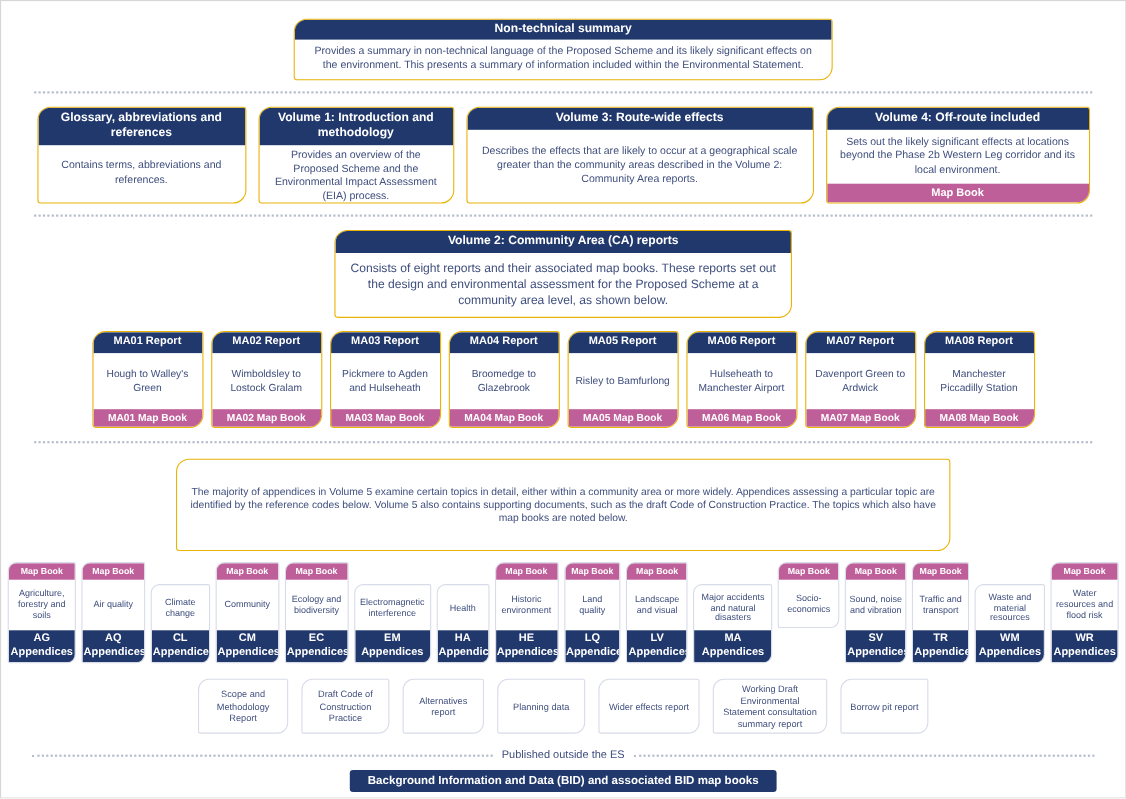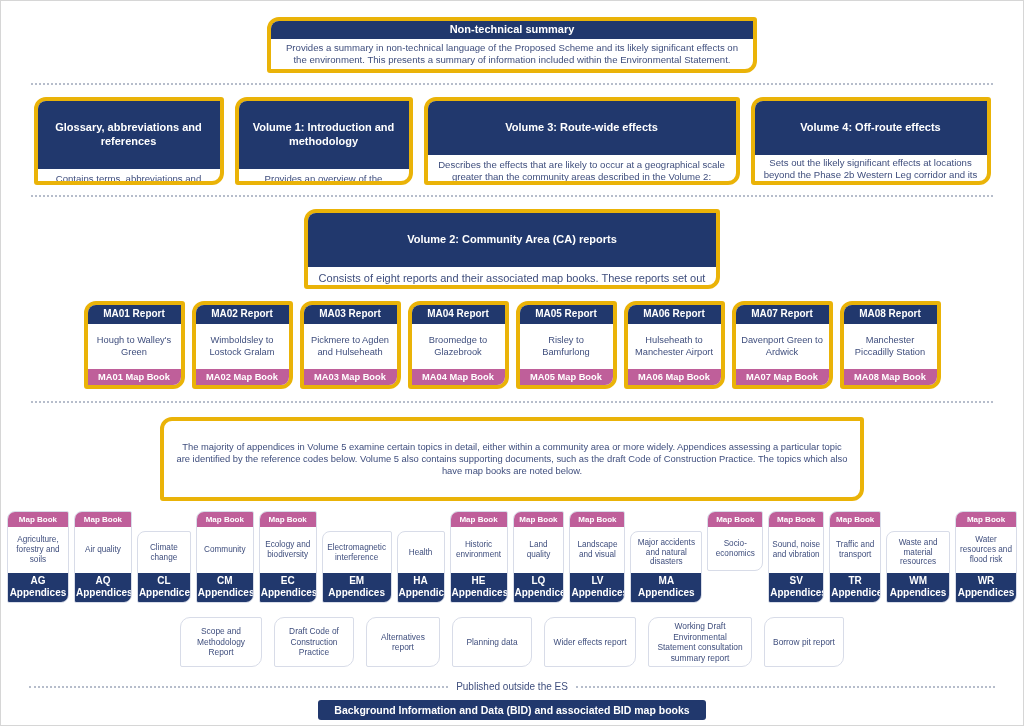--- a/index.html
+++ b/index.html
@@ -9,34 +9,34 @@
     position: relative;
     width: 1024px; height: 726px;
     background: #ffffff;
     border: 1px solid #d6d6d6;
     overflow: hidden;
     padding-top: 16px;
   }
   
   .card {
     background: #ffffff;
-    border: 4px solid #eab308;
+    border: 1px solid #eab308;
     border-radius: 12px 3px 12px 3px;
     overflow: hidden;
     display: flex;
     flex-direction: column;
   }
   .card-header {
     background: #21386d;
     color: #ffffff;
     font-size: 11px;
     font-weight: 600;
     text-align: center;
     display: flex; align-items: center; justify-content: center;
-    padding: 20px 8px;
+    padding: 3px 8px;
     line-height: 1.25;
   }
   .card-body {
     flex: 1;
     color: #3f4e7d;
     font-size: 10px;
     line-height: 1.3;
     text-align: center;
     display: flex; align-items: center; justify-content: center;
     padding: 4px 10px;
@@ -152,21 +152,21 @@
     </div>
     <div class="card" style="width:178px">
       <div class="card-header">Volume 1: Introduction and methodology</div>
       <div class="card-body">Provides an overview of the Proposed Scheme and the Environmental Impact Assessment (EIA) process.</div>
     </div>
     <div class="card" style="width:316px">
       <div class="card-header">Volume 3: Route-wide effects</div>
       <div class="card-body">Describes the effects that are likely to occur at a geographical scale greater than the community areas described in the Volume 2: Community Area reports.</div>
     </div>
     <div class="card" style="width:240px">
-      <div class="card-header">Volume 4: Off-route effects</div>
+      <div class="card-header">Volume 4: Off-route included</div>
       <div class="card-body" style="padding:2px 6px">Sets out the likely significant effects at locations beyond the Phase 2b Western Leg corridor and its local environment.</div>
       <div class="card-footer-pink">Map Book</div>
     </div>
   </div>
 
   <div class="dotted-sep"></div>
 
   <div class="card vol2">
     <div class="card-header">Volume 2: Community Area (CA) reports</div>
     <div class="card-body">Consists of eight reports and their associated map books. These reports set out the design and environmental assessment for the Proposed Scheme at a community area level, as shown below.</div>

